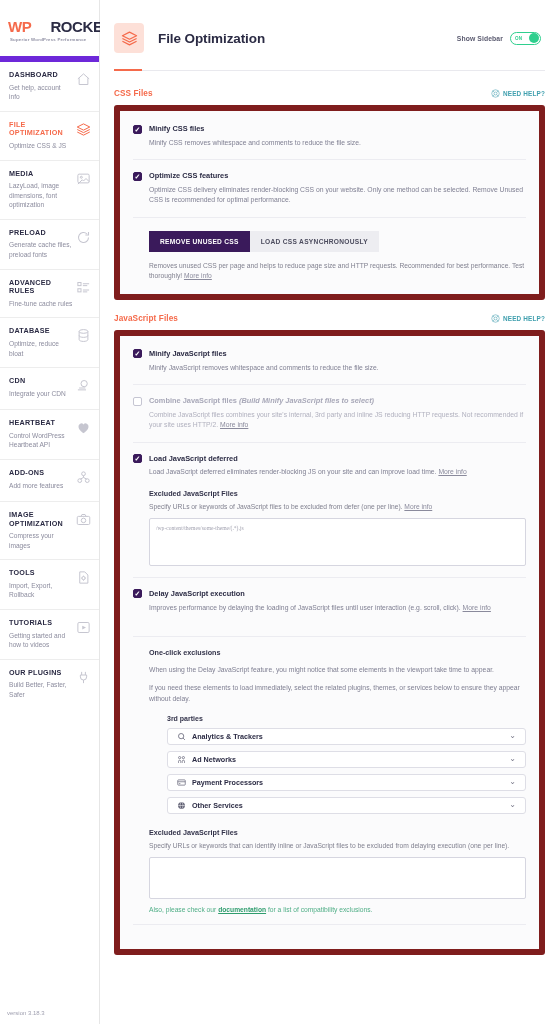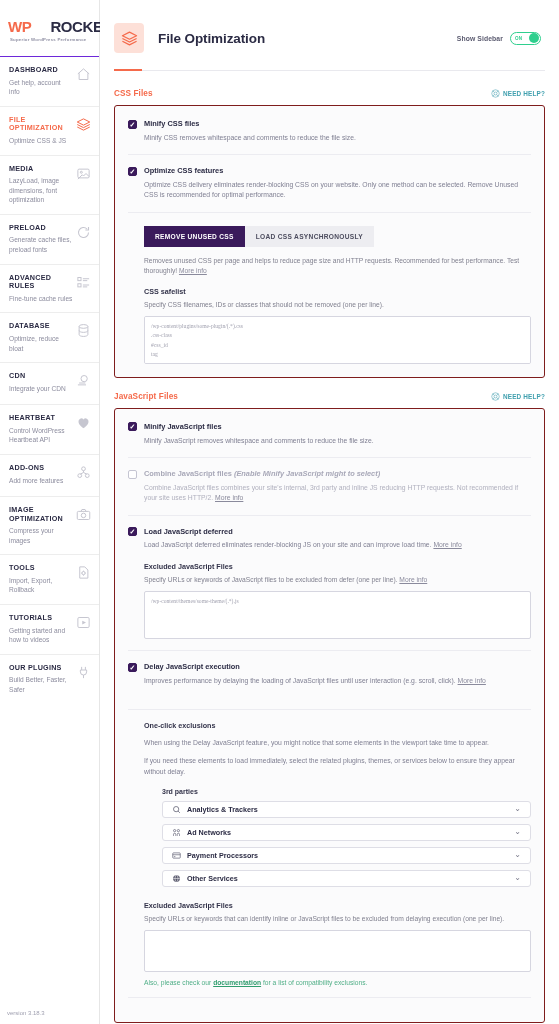--- a/index.html
+++ b/index.html
@@ -24,21 +24,21 @@
   .logo-sub { font-size: 4.3px; color: #8f8fa3; letter-spacing: .25px; margin-top: 2px; margin-left: 2px; font-weight:700;}
   .logo-flame { display:inline-block; width:5px; height:16px; background:linear-gradient(180deg,#f9a03f,#f56a4b); margin:0 1px; border-radius:2px 2px 1px 1px; position:relative; top:2px;}
 
   .nav-item {
     display: flex; align-items: flex-start; justify-content: space-between;
     padding: 9px 8px 9px 9px;
     border-top: 1px solid #ededed;
     min-height: 42px;
     cursor: pointer;
   }
-  .nav-item:first-of-type { border-top: 1px solid #6d28d9; justify-content: center; }
+  .nav-item:first-of-type { border-top: 6px solid #6d28d9; justify-content: center; }
   .nav-txt { flex: 1; }
   .nav-title {
     font-size: 7.2px; font-weight: 800; color: #2b2b44;
     letter-spacing: .25px; line-height: 1.2; text-transform: uppercase;
   }
   .nav-item.active .nav-title { color: #f56a4b; }
   .nav-desc { font-size: 6.6px; color: #8c8c9e; line-height: 1.45; margin-top: 3px; }
   .nav-icon { width: 15px; height: 15px; flex-shrink: 0; margin-left: 3px; margin-top: 1px; color: #c6c6d0; }
   .nav-item.active .nav-icon { color: #f56a4b; }
   .nav-icon svg { width: 100%; height: 100%; display:block; }
@@ -69,21 +69,21 @@
   .content { padding: 10px 14px 0 14px; height: 952px; overflow: hidden; }
 
   .section-head { display: flex; align-items: center; margin: 8px 0 7px 0; }
   .section-title { font-size: 8.2px; font-weight: 800; color: #f56a4b; letter-spacing:.1px;}
   .need-help { margin-left: auto; display: flex; align-items: center; gap: 3px; cursor: pointer; }
   .need-help-icon { width: 9px; height: 9px; color: #76b8c4; }
   .need-help-icon svg { width:100%; height:100%; display:block;}
   .need-help-text { font-size: 6.4px; font-weight: 800; color: #3f9fae; letter-spacing:.15px;}
 
   .card {
-    border: 1px solid #7f1d1d; background: #fbfbfc; border-radius: 3px;
+    border: 6px solid #7f1d1d; background: #fbfbfc; border-radius: 3px;
     padding: 2px 13px;
   }
   .row { padding: 11px 0; border-bottom: 1px solid #ececf1; }
   .row:last-child { border-bottom: none; }
 
   .cb-line { display: flex; align-items: flex-start; gap: 7px; }
   .cb {
     width: 9px; height: 9px; border-radius: 2px; flex-shrink: 0; margin-top: .5px;
     display:flex; align-items:center; justify-content:center; cursor:pointer;
   }
@@ -386,28 +386,20 @@
         <div class="row">
           <div class="btn-group">
             <button class="btn-seg primary">REMOVE UNUSED CSS</button>
             <button class="btn-seg secondary">LOAD CSS ASYNCHRONOUSLY</button>
           </div>
           <div class="sub-note">
             <span>Removes unused CSS per page and helps to reduce page size and HTTP requests. Recommended for best performance. Test thoroughly!</span>
             <a class="inline-link" href="#">More info</a>
           </div>
 
-          <div class="field-block">
-            <div class="field-title">CSS safelist</div>
-            <div class="field-help">Specify CSS filenames, IDs or classes that should not be removed (one per line).</div>
-            <textarea class="ta" rows="5" style="height: 48px;" placeholder="/wp-content/plugins/some-plugin/(.*).css
-.css-class
-#css_id
-tag"></textarea>
-          </div>
         </div>
 
       </div>
 
       <div class="section-head" style="margin-top:14px;">
         <div class="section-title">JavaScript Files</div>
         <div class="need-help">
           <span class="need-help-icon">
             <svg viewBox="0 0 24 24" fill="none" stroke="currentColor" stroke-width="2">
               <circle cx="12" cy="12" r="10"></circle>
@@ -429,21 +421,21 @@
             <span class="cb checked"></span>
             <span class="cb-label">Minify JavaScript files</span>
           </div>
           <div class="desc">Minify JavaScript removes whitespace and comments to reduce the file size.</div>
         </div>
 
         <div class="row">
           <div class="cb-line">
             <span class="cb unchecked"></span>
             <span class="cb-label muted">
-              <span>Combine JavaScript files </span><em>(Enable Minify JavaScript might to select)</em>
+              <span>Combine JavaScript files </span><em>(Build Minify JavaScript files to select)</em>
             </span>
           </div>
           <div class="desc muted">
             <span>Combine JavaScript files combines your site's internal, 3rd party and inline JS reducing HTTP requests. Not recommended if your site uses HTTP/2.</span>
             <a class="inline-link" href="#">More info</a>
           </div>
         </div>
 
         <div class="row">
           <div class="cb-line">

